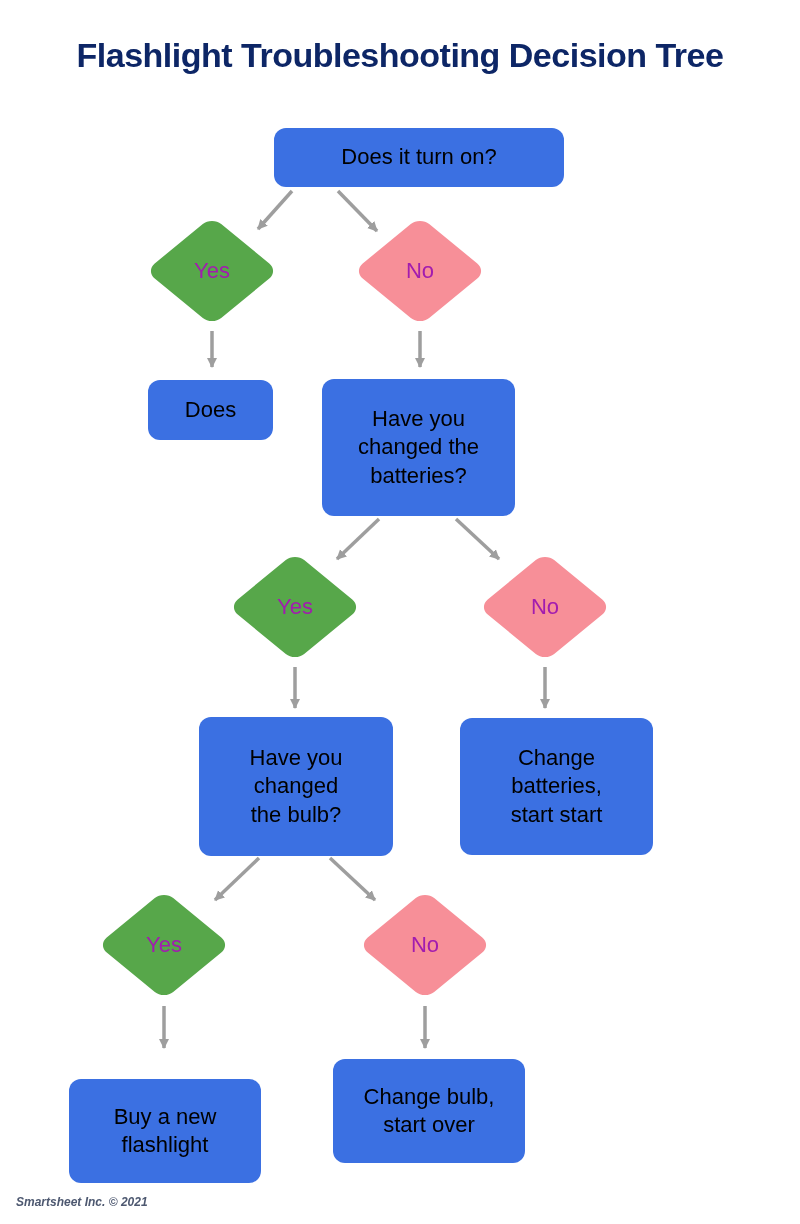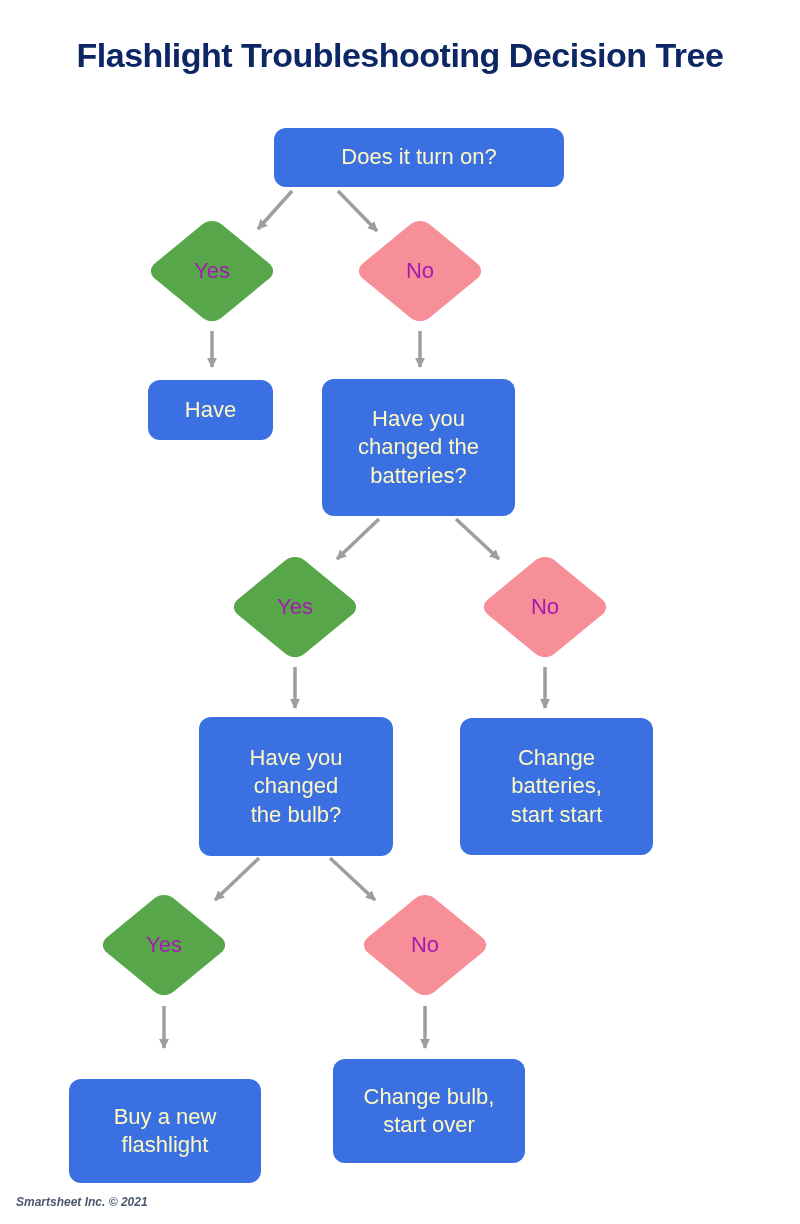--- a/index.html
+++ b/index.html
@@ -24,21 +24,21 @@
     color: #0d2666;
   }
   .arrows {
     position: absolute;
     left: 0; top: 0;
     pointer-events: none;
   }
   .node-box {
     position: absolute;
     background: #3b70e2;
-    color: #fef9c3;
+    color: #000000;
     border-radius: 12px;
     display: flex;
     align-items: center;
     justify-content: center;
     text-align: center;
     font-size: 22px;
     line-height: 1.28;
     white-space: pre-line;
   }
   .diamond { position: absolute; width: 136px; height: 110px; }
@@ -103,21 +103,21 @@
 
   <div class="diamond yes" style="left:128px; top:216px;">
     <div class="shape"></div>
     <span class="label">Yes</span>
   </div>
   <div class="diamond no" style="left:336px; top:216px;">
     <div class="shape"></div>
     <span class="label">No</span>
   </div>
 
-  <div class="node-box" style="left:132px; top:380px; width:125px; height:60px;">Have</div>
+  <div class="node-box" style="left:132px; top:380px; width:125px; height:60px;">Does</div>
 
   <div class="node-box" style="left:306px; top:379px; width:193px; height:137px;">Have you
 changed the
 batteries?</div>
 
   <div class="diamond yes" style="left:211px; top:552px;">
     <div class="shape"></div>
     <span class="label">Yes</span>
   </div>
   <div class="diamond no" style="left:461px; top:552px;">

